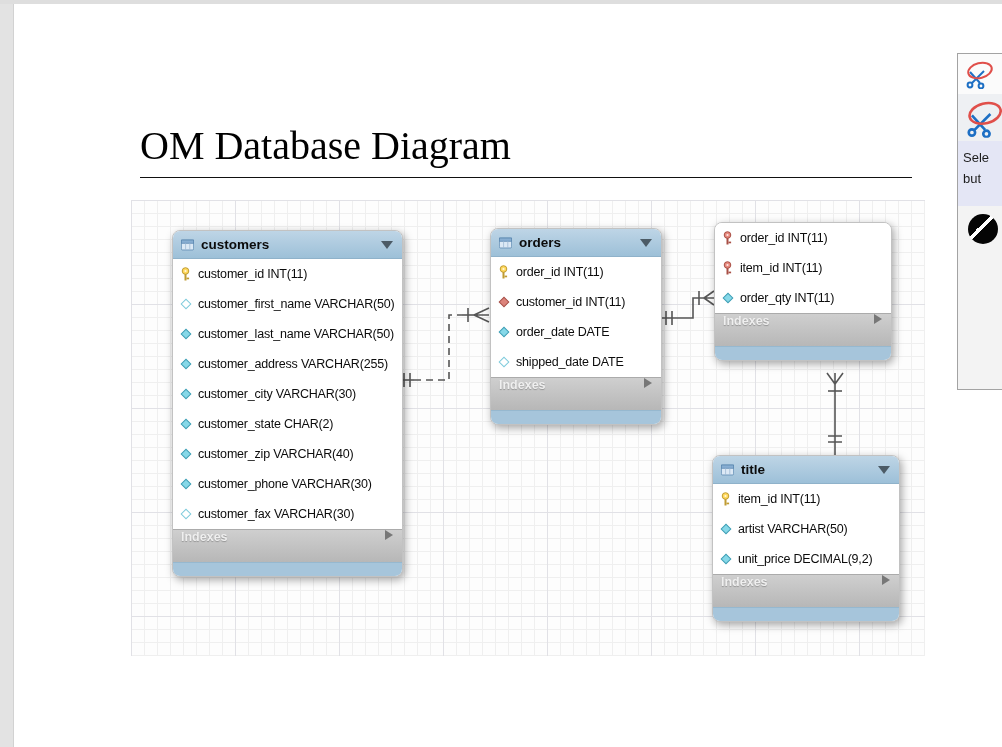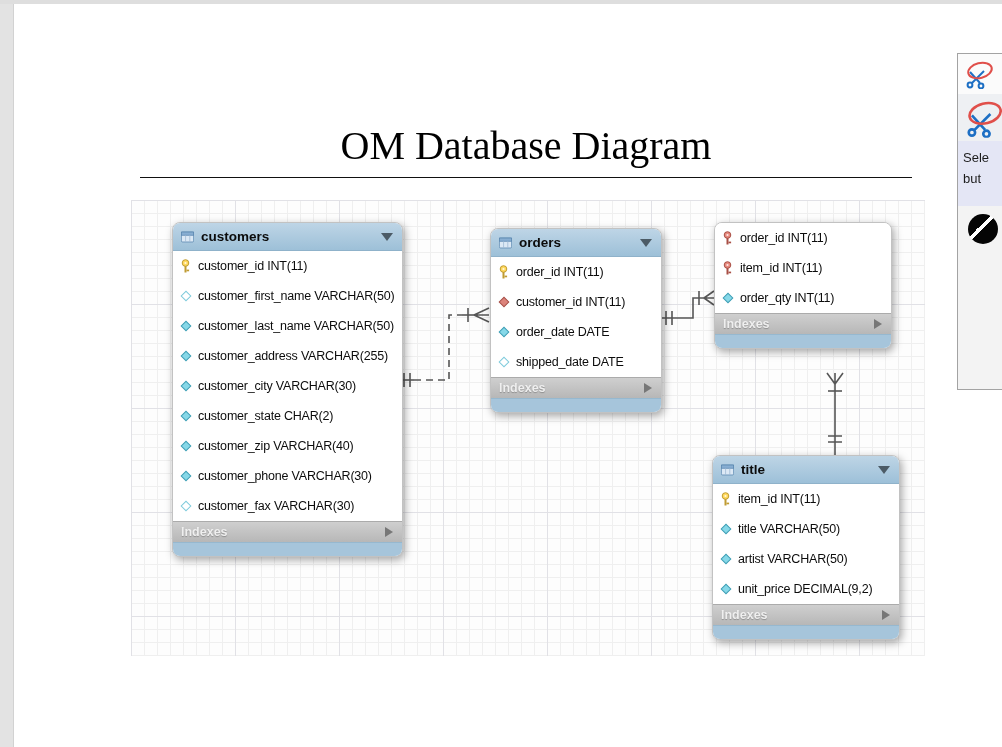--- a/index.html
+++ b/index.html
@@ -6,21 +6,21 @@
   #screen{
     position:relative;width:1002px;height:747px;background:#ffffff;
     overflow:hidden;font-family:"Liberation Sans",sans-serif;
   }
   
   .edge-left{position:absolute;left:0;top:0;width:13px;height:747px;background:#e3e3e3;border-right:1px solid #d2d2d2;}
   .edge-top{position:absolute;left:0;top:0;width:1002px;height:4px;background:#dedede;}
 
   
   .doc-title{
-    position:absolute;left:140px;top:122px;width:772px;text-align:center;
+    position:absolute;left:140px;top:122px;width:772px;
     font-family:"Liberation Serif",serif;font-size:40px;color:#000;white-space:nowrap;
   }
   .title-rule{position:absolute;left:140px;top:177px;width:772px;height:0;border-top:1.5px solid #111;}
 
   
   .canvas{
     position:absolute;left:131px;top:200px;width:794px;height:456px;
     background-color:#fdfdfd;
     background-image:
       linear-gradient(to right,#e1e1e6 1px,transparent 1px),
@@ -42,21 +42,21 @@
   .tbl-header{
     height:27px;display:flex;align-items:center;gap:7px;padding:0 9px 0 8px;
     background:linear-gradient(#bed5e6,#9dc0d8);border-bottom:1px solid #8fb2ca;
   }
   .tbl-name{font-size:13.5px;font-weight:bold;color:#0b0b0b;white-space:nowrap;}
   .collapse-tri{margin-left:auto;width:0;height:0;border-left:6px solid transparent;border-right:6px solid transparent;border-top:8px solid #4c5b66;}
   .tbl-row{height:30px;display:flex;align-items:center;gap:6px;padding-left:6px;background:#fff;white-space:nowrap;}
   .tbl-row .ftext{font-size:12.5px;color:#0c0c0c;letter-spacing:-0.2px;}
   .row-icon{flex:none;width:13px;height:15px;display:inline-flex;align-items:center;justify-content:center;}
   .indexes-bar{
-    height:20px;display:flex;align-items:center;padding:0 9px 0 8px;
+    height:20px;display:flex;padding:0 9px 12px 8px;
     background:linear-gradient(#cfcfcf,#b7b7b7);border-top:1px solid #ababab;
   }
   .indexes-label{font-size:12.5px;font-weight:bold;color:#efefef;text-shadow:0 1px 1px rgba(0,0,0,.25);}
   .indexes-arrow{margin-left:auto;width:0;height:0;border-top:5px solid transparent;border-bottom:5px solid transparent;border-left:8px solid #777;}
   .tbl-footer{height:13px;background:#a6c5db;border-top:1px solid #96b8cf;}
 
   
   .side-panel{
     position:absolute;left:957px;top:53px;width:62px;height:335px;z-index:5;
     background:#f3f3f3;border:1px solid #a3a3a3;
@@ -110,21 +110,21 @@
       <g>
         <path d="M835 384 V455"></path>
         <path d="M835 384 L827 373 M835 384 L835 373 M835 384 L843 373"></path>
         <path d="M828 391 H842"></path>
         <path d="M828 436 H842 M828 442 H842"></path>
       </g>
     </g>
   </svg>
 
   <div id="tables-root">
-      <div class="db-table" style="left: 172px; top: 222px; width: 229px;">
+      <div class="db-table" style="left: 172px; top: 230px; width: 229px;">
         <div class="tbl-header">
           <span class="row-icon">
             <svg width="17" height="14" viewBox="0 0 17 14">
               <rect x="0.5" y="0.5" width="16" height="13" rx="1.5" fill="#dce9f5" stroke="#5b87b0"></rect>
               <rect x="0.5" y="0.5" width="16" height="4.2" fill="#88aed2" stroke="#5b87b0"></rect>
               <line x1="6" y1="4.7" x2="6" y2="13" stroke="#9db8d2"></line>
               <line x1="11.5" y1="4.7" x2="11.5" y2="13" stroke="#9db8d2"></line>
             </svg>
           </span>
           <span class="tbl-name">customers</span>
@@ -318,28 +318,20 @@
         <div class="tbl-row">
           <span class="row-icon">
             <svg width="11" height="15" viewBox="0 0 11 15">
               <circle cx="5.5" cy="4" r="3.3" fill="#ffd95e" stroke="#c09c33" stroke-width="1"></circle>
               <circle cx="5.5" cy="4" r="1.1" fill="#ffffff" opacity="0.8"></circle>
               <rect x="4.5" y="7" width="2" height="6.5" fill="#c09c33"></rect>
               <rect x="6.5" y="10.6" width="2.6" height="1.7" fill="#c09c33"></rect>
             </svg>
           </span>
           <span class="ftext">item_id INT(11)</span>
-        </div>
-        <div class="tbl-row">
-          <span class="row-icon">
-            <svg width="12" height="12" viewBox="0 0 12 12">
-              <rect x="2.6" y="2.6" width="6.8" height="6.8" transform="rotate(45 6 6)" fill="#86d8e8" stroke="#3f9fb5" stroke-width="1"></rect>
-            </svg>
-          </span>
-          <span class="ftext">title VARCHAR(50)</span>
         </div>
         <div class="tbl-row">
           <span class="row-icon">
             <svg width="12" height="12" viewBox="0 0 12 12">
               <rect x="2.6" y="2.6" width="6.8" height="6.8" transform="rotate(45 6 6)" fill="#86d8e8" stroke="#3f9fb5" stroke-width="1"></rect>
             </svg>
           </span>
           <span class="ftext">artist VARCHAR(50)</span>
         </div>
         <div class="tbl-row">

